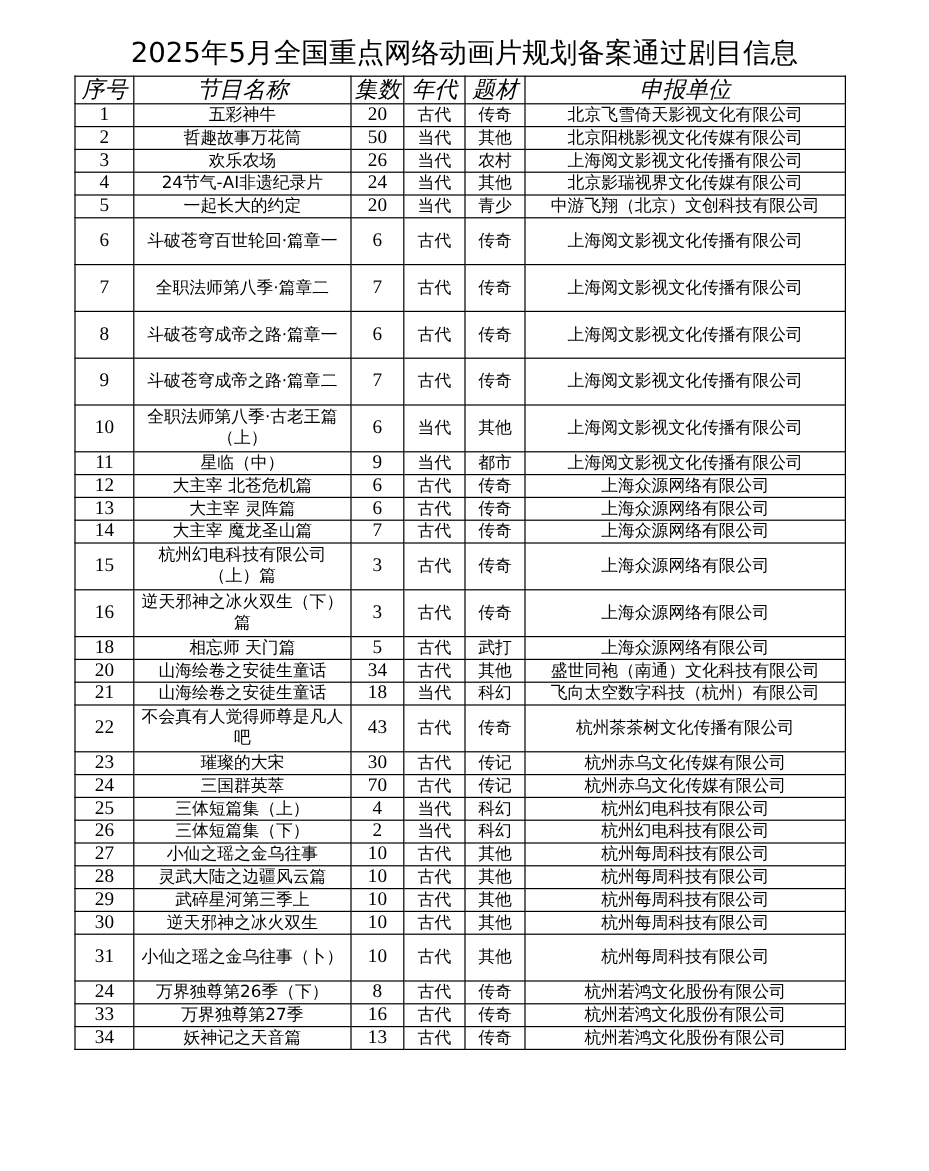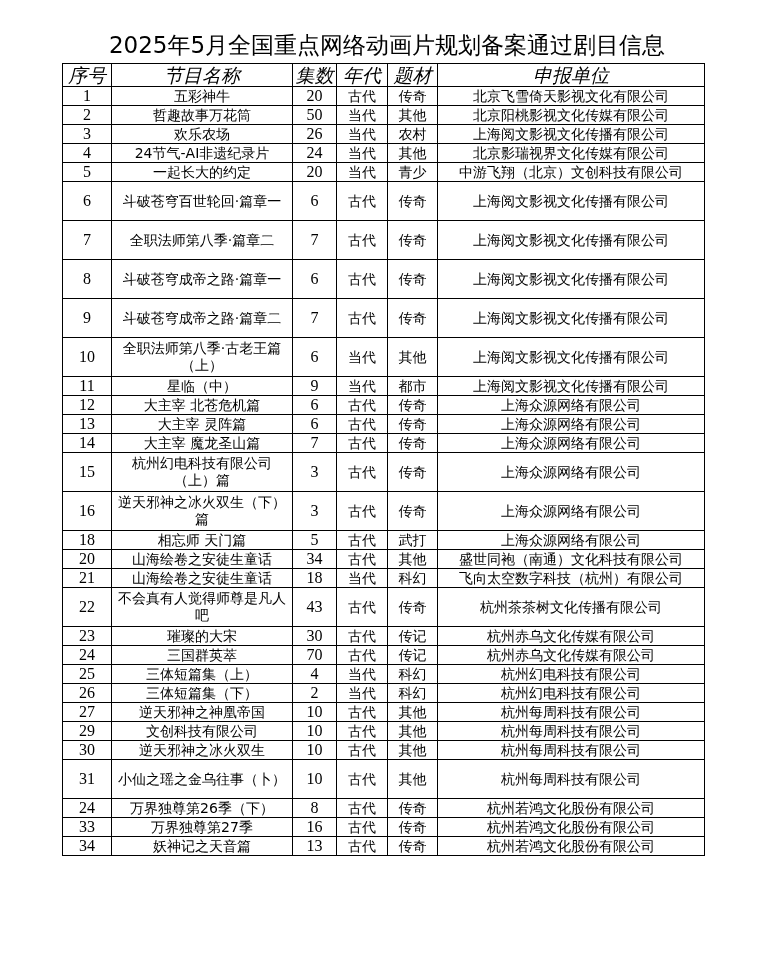--- a/index.html
+++ b/index.html
@@ -231,29 +231,37 @@
       <tr class="r1">
         <td class="num">26</td>
         <td class="name">三体短篇集（下）</td>
         <td class="num">2</td>
         <td>当代</td>
         <td>科幻</td>
         <td class="company">杭州幻电科技有限公司</td>
       </tr>
       <tr class="r1">
         <td class="num">27</td>
-        <td class="name">逆天邪神之神凰帝国</td>
+        <td class="name">小仙之瑶之金乌往事</td>
+        <td class="num">10</td>
+        <td>古代</td>
+        <td>其他</td>
+        <td class="company">杭州每周科技有限公司</td>
+      </tr>
+      <tr class="r1">
+        <td class="num">28</td>
+        <td class="name">灵武大陆之边疆风云篇</td>
         <td class="num">10</td>
         <td>古代</td>
         <td>其他</td>
         <td class="company">杭州每周科技有限公司</td>
       </tr>
       <tr class="r1">
         <td class="num">29</td>
-        <td class="name">文创科技有限公司</td>
+        <td class="name">武碎星河第三季上</td>
         <td class="num">10</td>
         <td>古代</td>
         <td>其他</td>
         <td class="company">杭州每周科技有限公司</td>
       </tr>
       <tr class="r1">
         <td class="num">30</td>
         <td class="name">逆天邪神之冰火双生</td>
         <td class="num">10</td>
         <td>古代</td>

